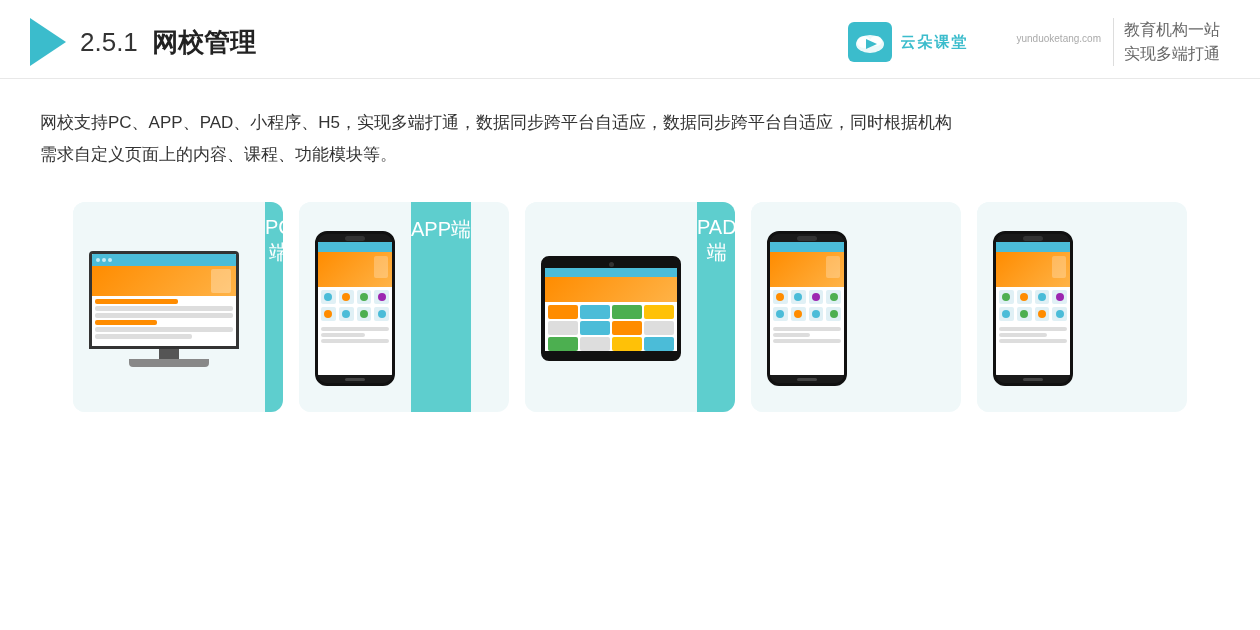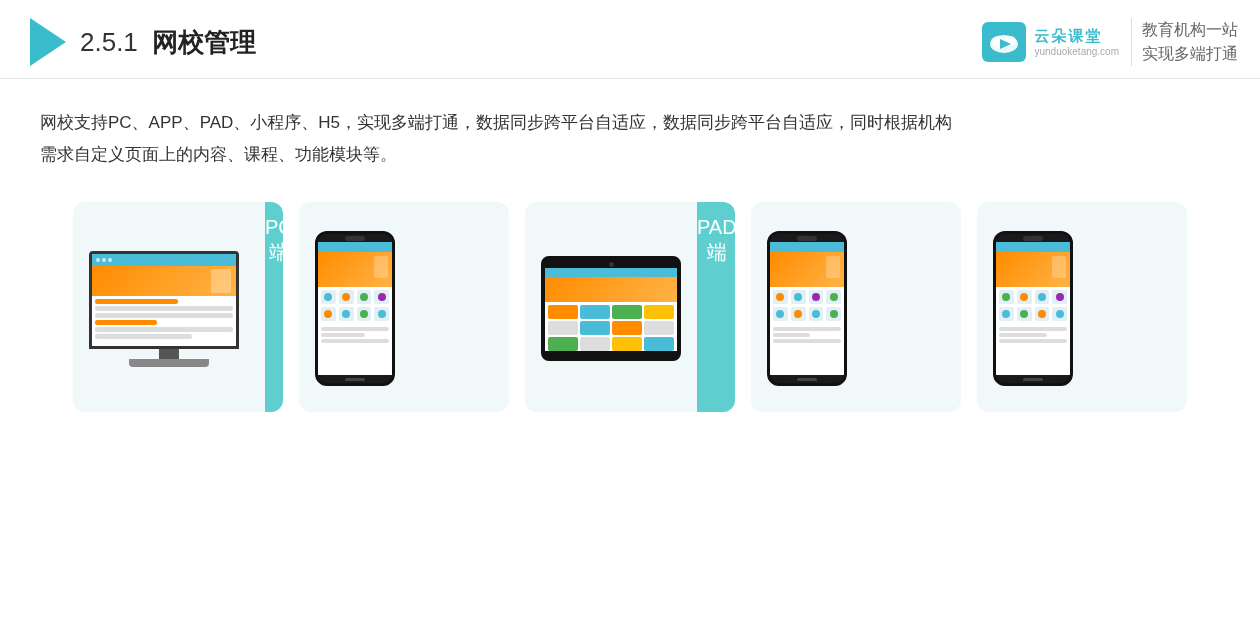--- a/index.html
+++ b/index.html
@@ -16,21 +16,21 @@
       min-height: 630px;
       background: #fff;
       padding: 0;
     }
 
     
     .header {
       display: flex;
       align-items: center;
       justify-content: space-between;
-      padding: 18px 22px 12px 30px;
+      padding: 18px 40px 12px 30px;
       border-bottom: 1px solid #e8e8e8;
     }
 
     .header-left {
       display: flex;
       align-items: center;
       gap: 14px;
     }
 
     .logo-arrow {
@@ -402,21 +402,22 @@
       gap: 8px;
     }
 
     .yundu-icon {
       width: 44px;
       height: 40px;
     }
 
     .brand-text-right {
       display: flex;
-      flex-direction: column;
+      flex-direction: row;
+      gap: 48px;
     }
 
     .brand-cn-name {
       font-size: 15px;
       color: #3bbccc;
       font-weight: 700;
       letter-spacing: 2px;
     }
 
     .brand-url {
@@ -548,20 +549,21 @@
                 <div class="phone-row" style="width:65%"></div>
                 <div class="phone-row"></div>
               </div>
             </div>
             <div class="phone-bottom">
               <div class="phone-home"></div>
             </div>
           </div>
         </div>
       </div>
+      <div class="card-label">APP端</div>
     </div>
 
     <div class="device-card">
       <div class="card-image-area">
         <div class="pad-mockup">
           <div class="pad-body">
             <div class="pad-camera-bar">
               <div class="pad-camera"></div>
             </div>
             <div class="pad-screen">

